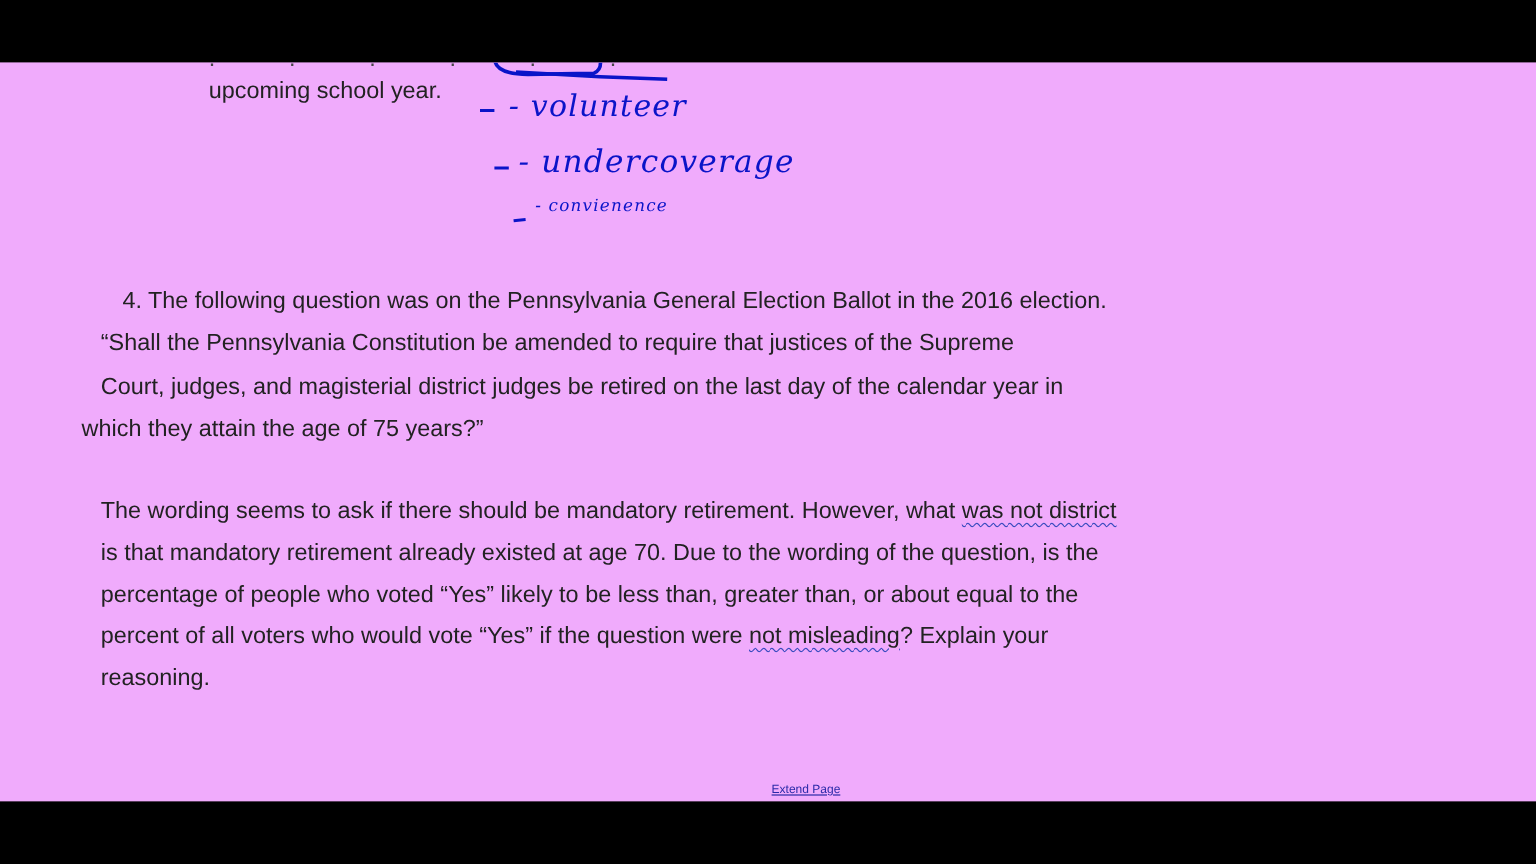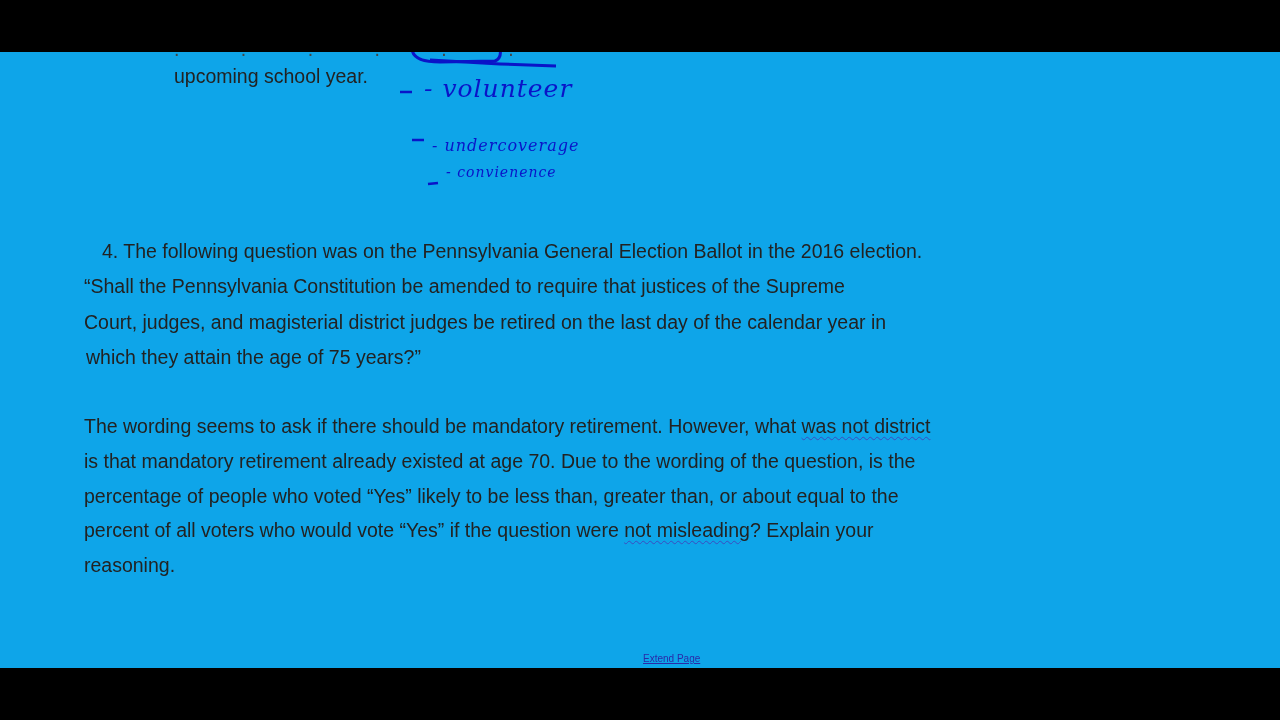--- a/index.html
+++ b/index.html
@@ -5,21 +5,21 @@
     html, body { margin: 0; padding: 0; }
     body {
       width: 1280px; height: 720px; overflow: hidden;
       background: #000; position: relative;
       font-family: "Liberation Sans", sans-serif;
     }
     .bar-top { position: absolute; left: 0; top: 0; width: 1280px; height: 52px; background: #000; }
     .bar-bottom { position: absolute; left: 0; top: 668px; width: 1280px; height: 52px; background: #000; }
     .page {
       position: absolute; left: 0; top: 52px; width: 1280px; height: 616px;
-      background: #0ea5e9; overflow: hidden;
+      background: #f0abfc; overflow: hidden;
     }
     .txt {
       position: absolute; color: #222; font-size: 19.5px; white-space: nowrap;
       line-height: 24px;
     }
     .cut-line {
       position: absolute; left: 174px; top: -14px; color: #222; font-size: 19.5px;
     }
     .squiggle {
       text-decoration: underline wavy #3b4cc0;
@@ -52,27 +52,27 @@
   <div class="txt" style="left:174px; top:12px;">upcoming school year.</div>
 
   <svg class="ink-svg" width="1280" height="200">
     <path d="M412 -4 Q412 10 440 10 L495 9 Q502 6 500 -4" stroke="#0a14c8" stroke-width="3" fill="none"></path>
     <path d="M430 8 L500 12 L556 14" stroke="#0a14c8" stroke-width="3" fill="none"></path>
     <line x1="400" y1="40" x2="412" y2="40" stroke="#0a14c8" stroke-width="2.5"></line>
     <line x1="412" y1="88" x2="424" y2="88" stroke="#0a14c8" stroke-width="2.5"></line>
     <line x1="428" y1="132" x2="438" y2="131" stroke="#0a14c8" stroke-width="2.5"></line>
   </svg>
   <div class="ink" style="left:424px; top:22px;">- volunteer</div>
-  <div class="ink" style="left:432px; top:84px; font-size:16px;">- undercoverage</div>
+  <div class="ink" style="left:432px; top:68px; font-size:26px;">- undercoverage</div>
   <div class="ink" style="left:446px; top:112px; font-size:14px;">- convienence</div>
 
   <div class="txt" style="left:102px; top:187px;">4. The following question was on the Pennsylvania General Election Ballot in the 2016 election.</div>
   <div class="txt" style="left:84px; top:258px;">Court, judges, and magisterial district judges be retired on the last day of the calendar year in</div>
   <div class="txt" style="left:84px; top:222px;">“Shall the Pennsylvania Constitution be amended to require that justices of the Supreme</div>
-  <div class="txt" style="left:86px; top:293px;">which they attain the age of 75 years?”</div>
+  <div class="txt" style="left:68px; top:293px;">which they attain the age of 75 years?”</div>
 
   <div class="txt" style="left:84px; top:362px;">
     <span>The wording seems to ask if there should be mandatory retirement. However, what </span><span class="squiggle">was not district</span>
   </div>
   <div class="txt" style="left:84px; top:397px;">is that mandatory retirement already existed at age 70. Due to the wording of the question, is the</div>
   <div class="txt" style="left:84px; top:432px;">percentage of people who voted “Yes” likely to be less than, greater than, or about equal to the</div>
   <div class="txt" style="left:84px; top:466px;">
     <span>percent of all voters who would vote “Yes” if the question were </span><span class="squiggle">not misleading</span><span>? Explain your</span>
   </div>
   <div class="txt" style="left:84px; top:501px;">reasoning.</div>

